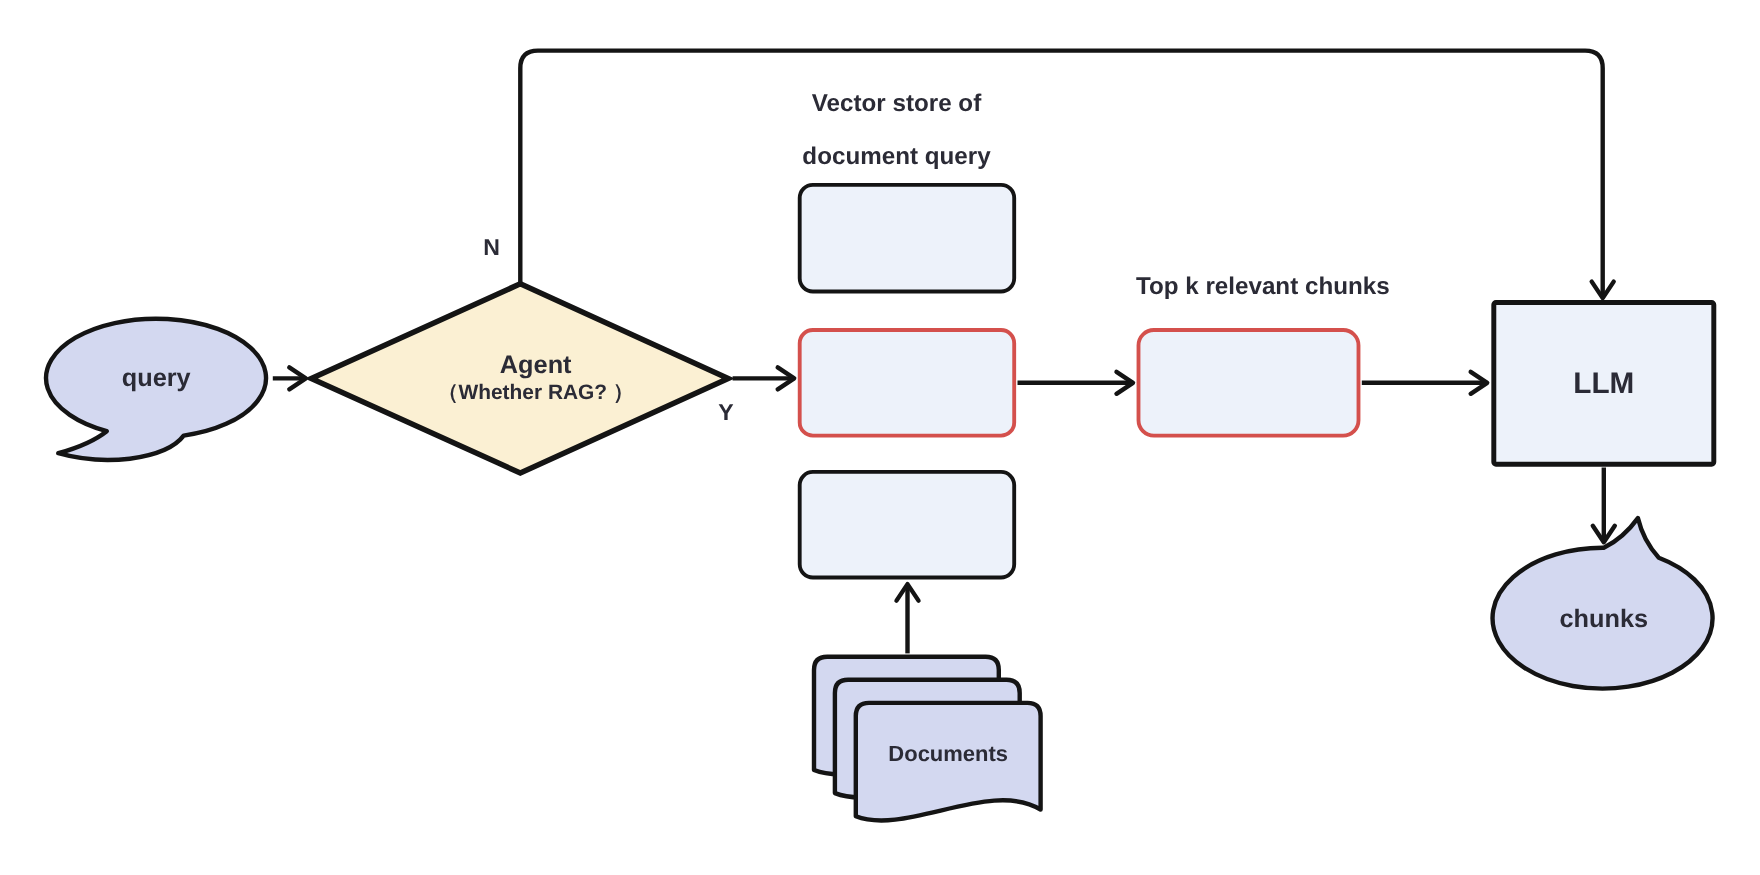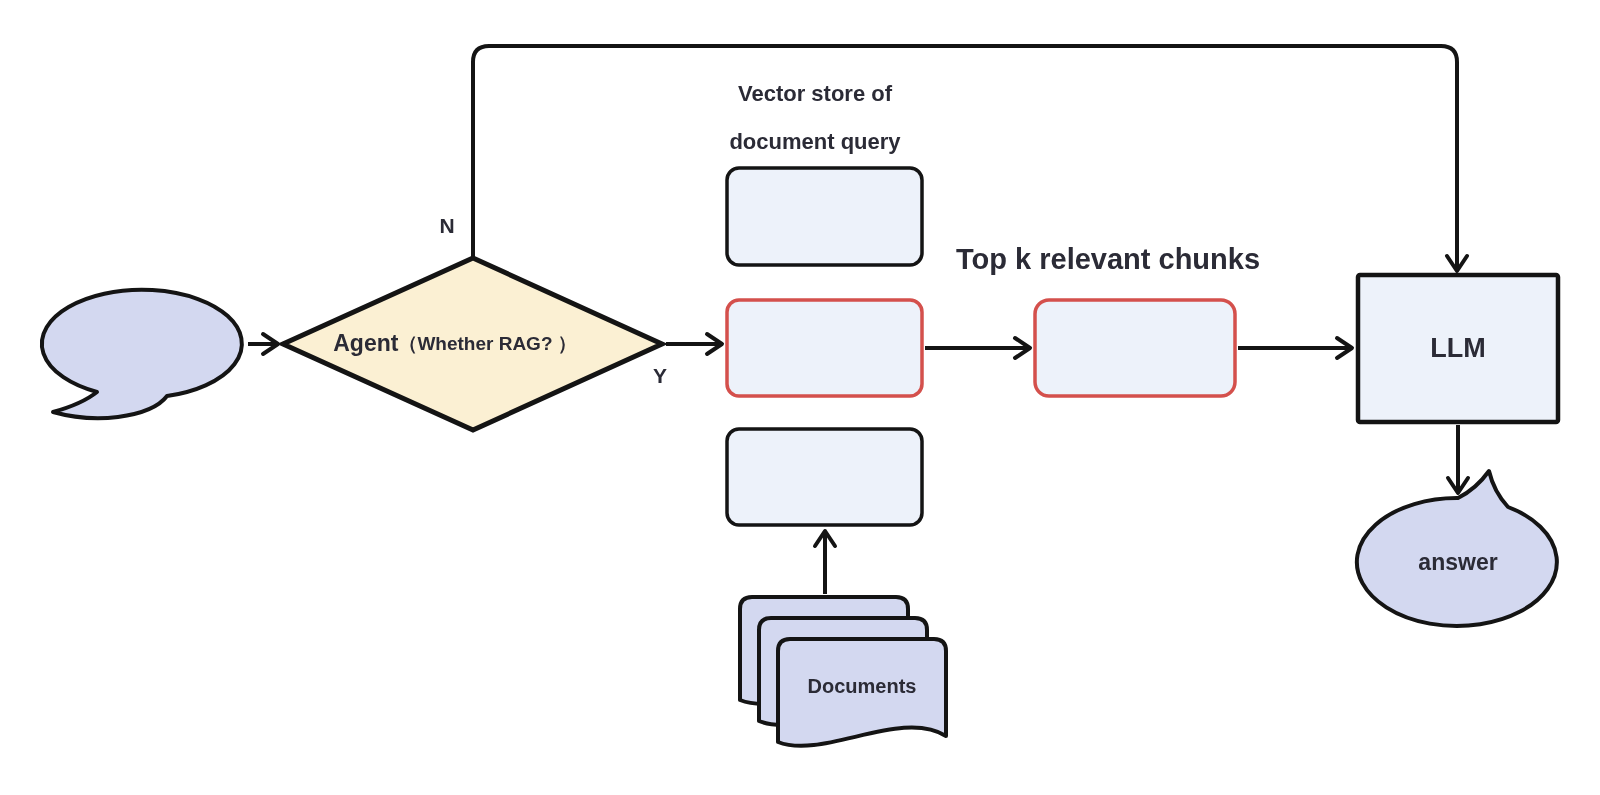--- a/index.html
+++ b/index.html
@@ -74,27 +74,27 @@
     color: var(--text, #2b2b36);
     font-weight: 700;
     text-align: center;
     display: flex;
     align-items: center;
     justify-content: center;
     line-height: 1.3;
     white-space: nowrap;
   }
   .lbl-query      { left: 42px;   top: 292px; width: 200px; height: 104px; font-size: 23px; }
-  .lbl-agent      { left: 315px;  top: 314px; width: 280px; height: 60px;  flex-direction: row; }
+  .lbl-agent      { left: 347px;  top: 314px; width: 280px; height: 60px;  flex-direction: column; }
   .lbl-agent .l1  { font-size: 23px; line-height: 1.2; }
   .lbl-agent .l2  { font-size: 19px; line-height: 1.25; }
   .lbl-n          { left: 430px;  top: 212px; width: 34px;  height: 28px;  font-size: 21px; }
   .lbl-y          { left: 643px;  top: 362px; width: 34px;  height: 28px;  font-size: 21px; }
   .lbl-vstore     { left: 690px;  top: 84px;  width: 250px; height: 68px;  font-size: 22px; flex-direction: column; gap: 19px; }
-  .lbl-topk       { left: 958px;  top: 244px; width: 300px; height: 32px;  font-size: 29px; text-align: center; }
+  .lbl-topk       { left: 998px;  top: 244px; width: 300px; height: 32px;  font-size: 22px; text-align: center; }
   .lbl-llm        { left: 1358px; top: 275px; width: 200px; height: 147px; font-size: 27px; }
   .lbl-answer     { left: 1358px; top: 500px; width: 200px; height: 125px; font-size: 23px; }
   .lbl-documents  { left: 787px;  top: 664px; width: 150px; height: 44px;  font-size: 20px; }
 </style>
 </head>
 <body>
 
 <div class="canvas">
 
   <svg class="layer" width="1600" height="795" viewBox="0 0 1600 795">
@@ -124,35 +124,36 @@
 
     <rect class="box-llm" x="1358" y="275" width="200" height="147" rx="2"></rect>
 
     <path class="bubble" d="M 1458,498 Q 1476,489 1489,471 Q 1494,492 1508,507 A 100,64 0 1 1 1458,498 Z"></path>
 
     <path class="doc" d="M 740,609 Q 740,597 752,597 L 896,597 Q 908,597 908,609 L 908,694 C 863,666 785,718 740,700 Z"></path>
     <path class="doc" d="M 759,630 Q 759,618 771,618 L 915,618 Q 927,618 927,630 L 927,715 C 882,687 804,739 759,721 Z"></path>
     <path class="doc" d="M 778,651 Q 778,639 790,639 L 934,639 Q 946,639 946,651 L 946,736 C 901,708 823,760 778,742 Z"></path>
   </svg>
 
+  <div class="label lbl-query">query</div>
 
   <div class="label lbl-agent">
     <span class="l1">Agent</span>
     <span class="l2">（Whether RAG?  ）</span>
   </div>
 
   <div class="label lbl-n">N</div>
   <div class="label lbl-y">Y</div>
 
   <div class="label lbl-vstore">
     <span>Vector store of</span>
     <span>document query</span>
   </div>
 
   <div class="label lbl-topk">Top k relevant chunks</div>
 
   <div class="label lbl-llm">LLM</div>
 
-  <div class="label lbl-answer">answer</div>
+  <div class="label lbl-answer">chunks</div>
 
   <div class="label lbl-documents">Documents</div>
 
 </div>
 
 </body></html>

